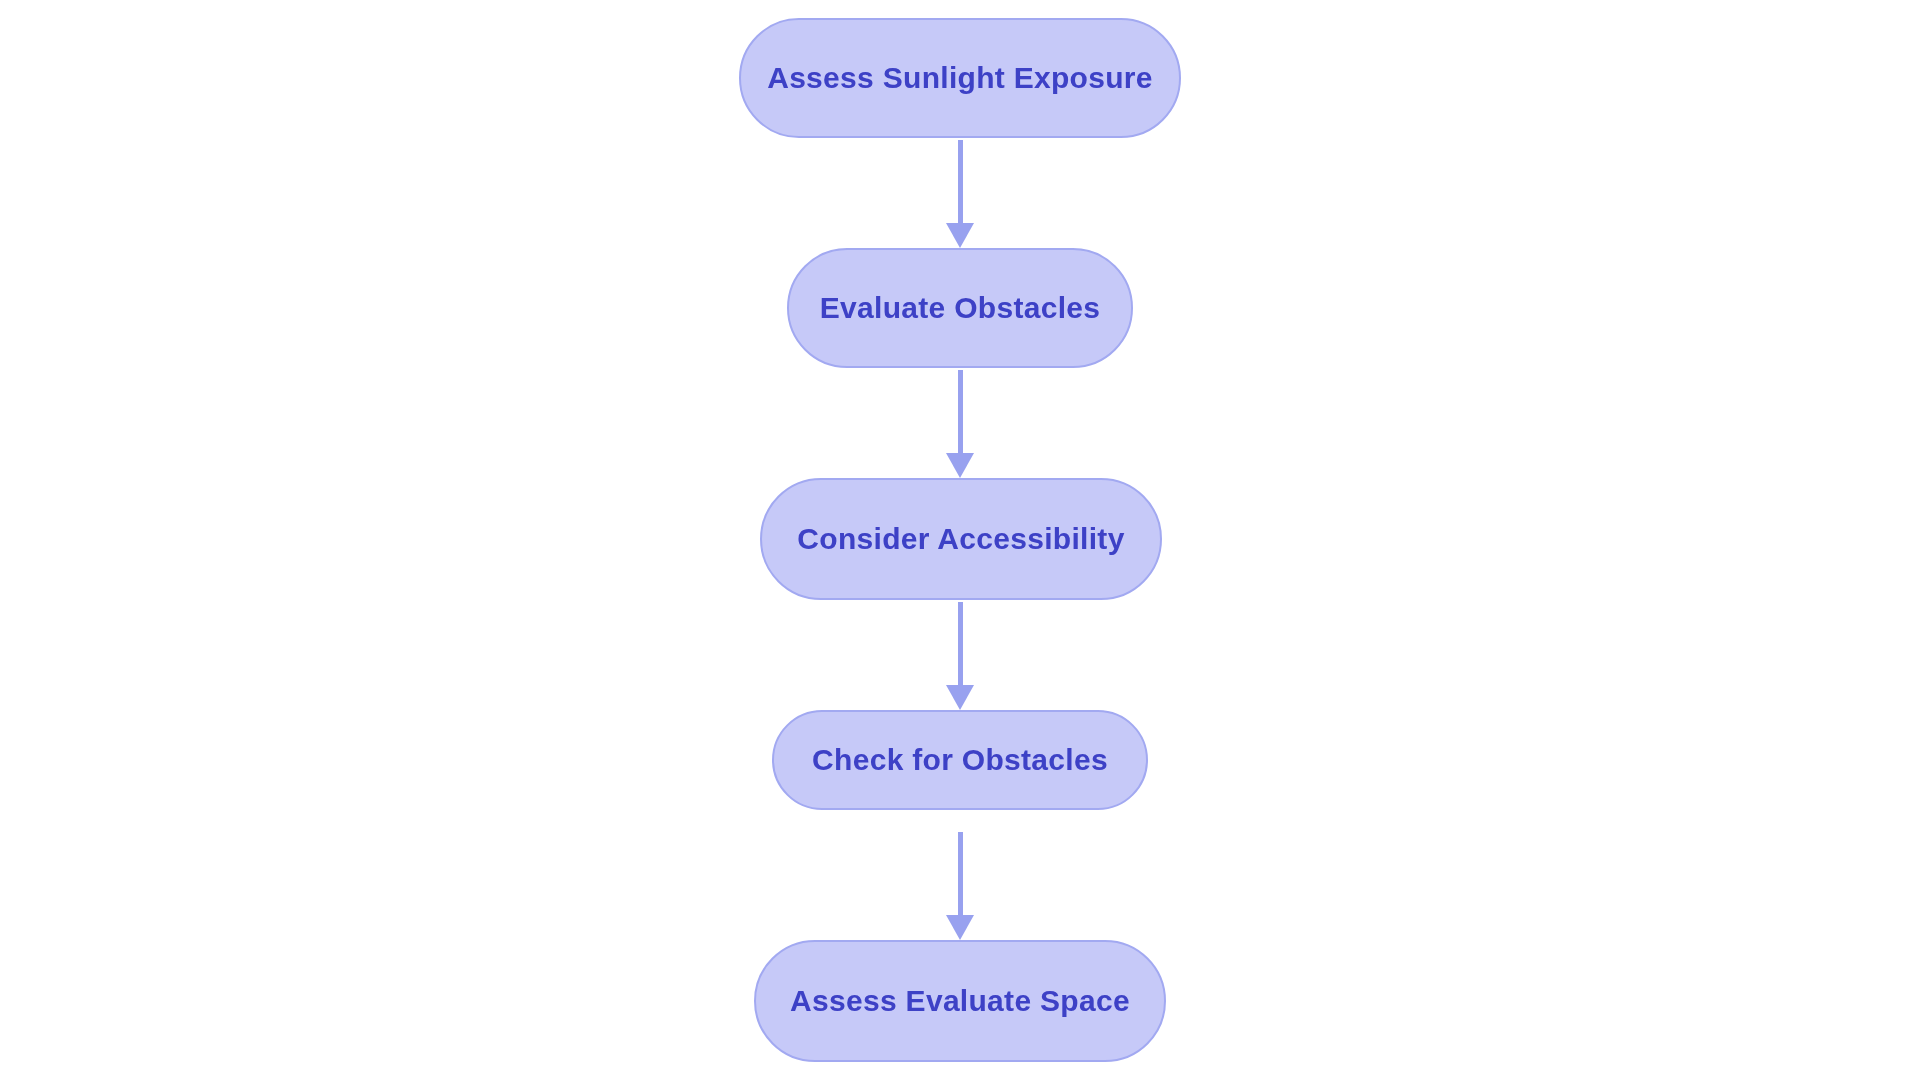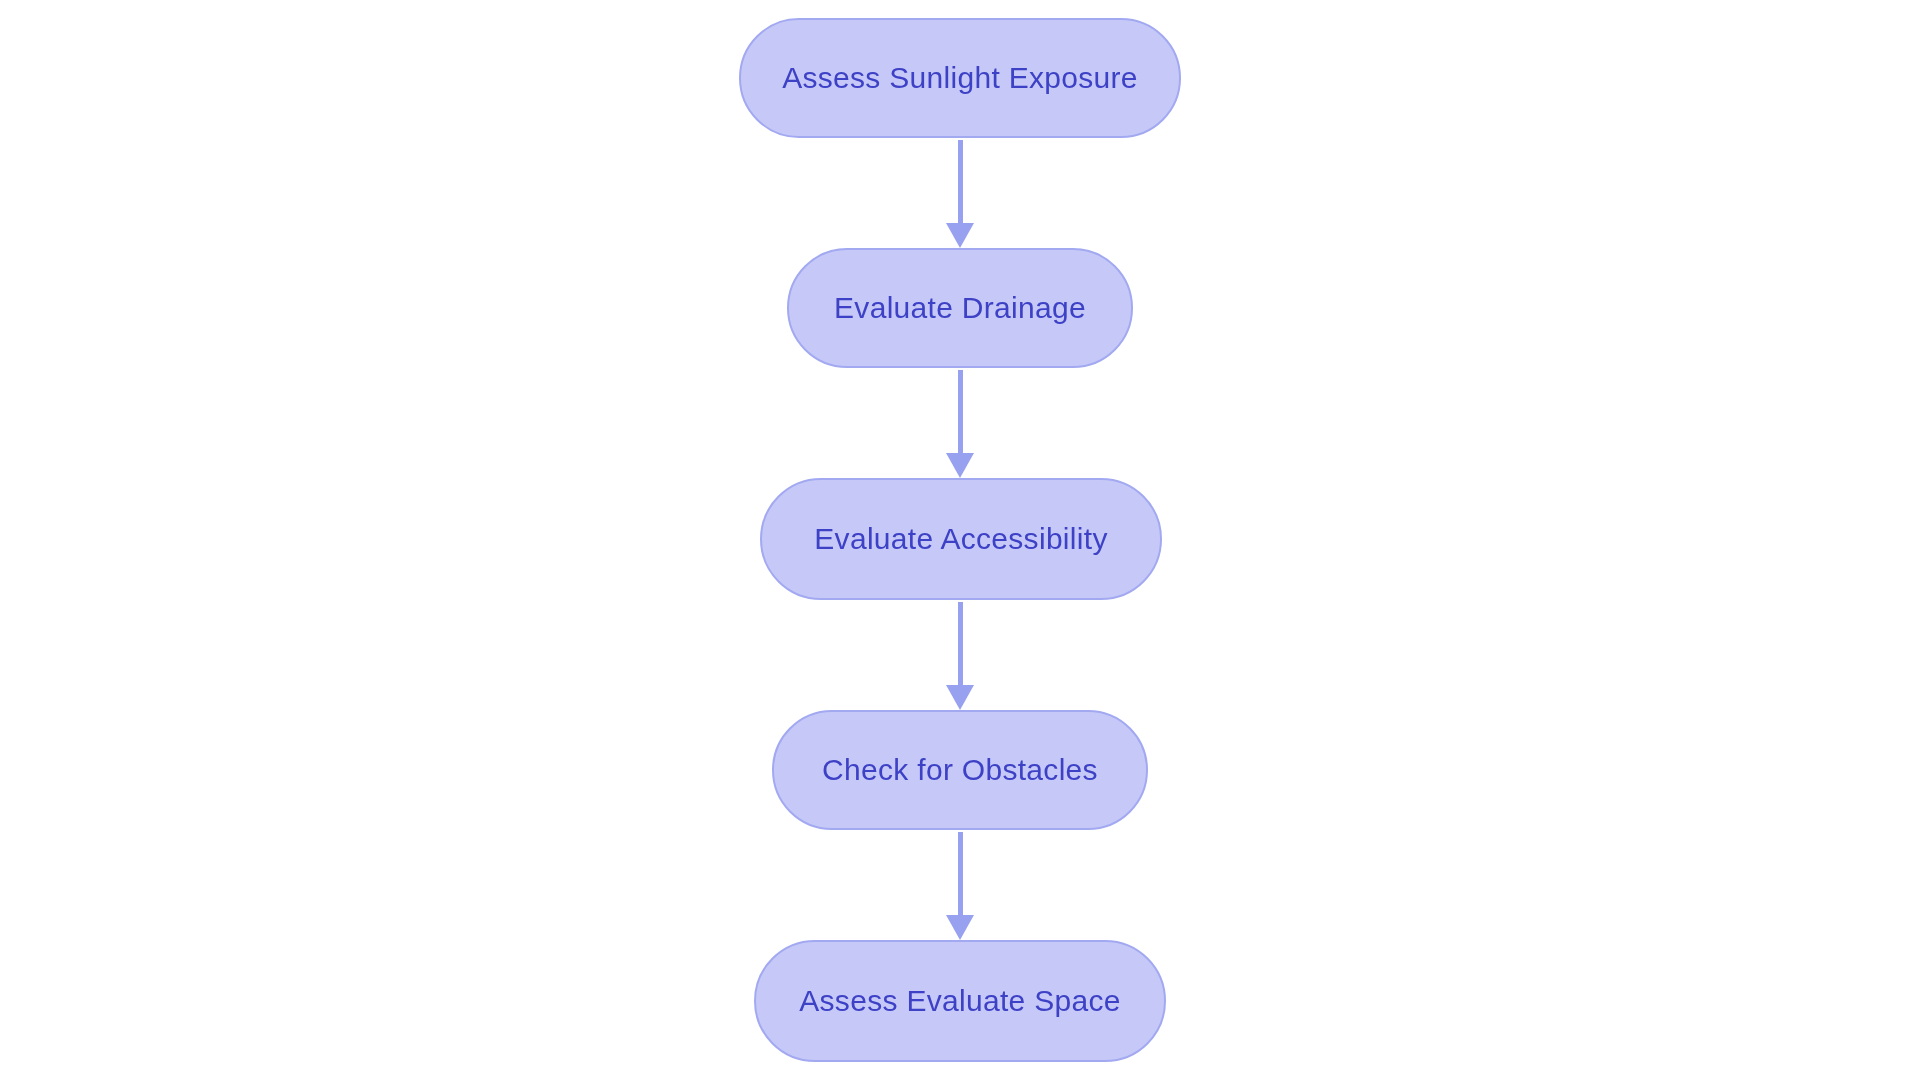--- a/index.html
+++ b/index.html
@@ -26,21 +26,21 @@
     display: flex;
     align-items: center;
     justify-content: center;
     background: var(--node-fill);
     border: 2px solid var(--node-border);
     border-radius: 62px;
   }
   .flow-node .node-label {
     color: var(--node-text);
     font-size: 30px;
-    font-weight: 400;
+    font-weight: 700;
     letter-spacing: 0.3px;
     white-space: nowrap;
     text-align: right;
   }
   .connector {
     position: absolute;
     width: 28px;
     display: flex;
     flex-direction: column;
     align-items: center;
@@ -66,38 +66,38 @@
   <div class="flow-node" style="left:739px; top:18px; width:442px; height:120px;">
     <span class="node-label">Assess Sunlight Exposure</span>
   </div>
 
   <div class="connector" style="left:946px; top:140px; height:108px;">
     <div class="arrow-line"></div>
     <div class="arrowhead"></div>
   </div>
 
   <div class="flow-node" style="left:787px; top:248px; width:346px; height:120px;">
-    <span class="node-label">Evaluate Drainage</span>
+    <span class="node-label">Evaluate Obstacles</span>
   </div>
 
   <div class="connector" style="left:946px; top:370px; height:108px;">
     <div class="arrow-line"></div>
     <div class="arrowhead"></div>
   </div>
 
   <div class="flow-node" style="left:760px; top:478px; width:402px; height:122px;">
-    <span class="node-label">Evaluate Accessibility</span>
+    <span class="node-label">Consider Accessibility</span>
   </div>
 
   <div class="connector" style="left:946px; top:602px; height:108px;">
     <div class="arrow-line"></div>
     <div class="arrowhead"></div>
   </div>
 
-  <div class="flow-node" style="left:772px; top:710px; width:376px; height:120px;">
+  <div class="flow-node" style="left:772px; top:710px; width:376px; height:100px;">
     <span class="node-label">Check for Obstacles</span>
   </div>
 
   <div class="connector" style="left:946px; top:832px; height:108px;">
     <div class="arrow-line"></div>
     <div class="arrowhead"></div>
   </div>
 
   <div class="flow-node" style="left:754px; top:940px; width:412px; height:122px;">
     <span class="node-label">Assess Evaluate Space</span>

